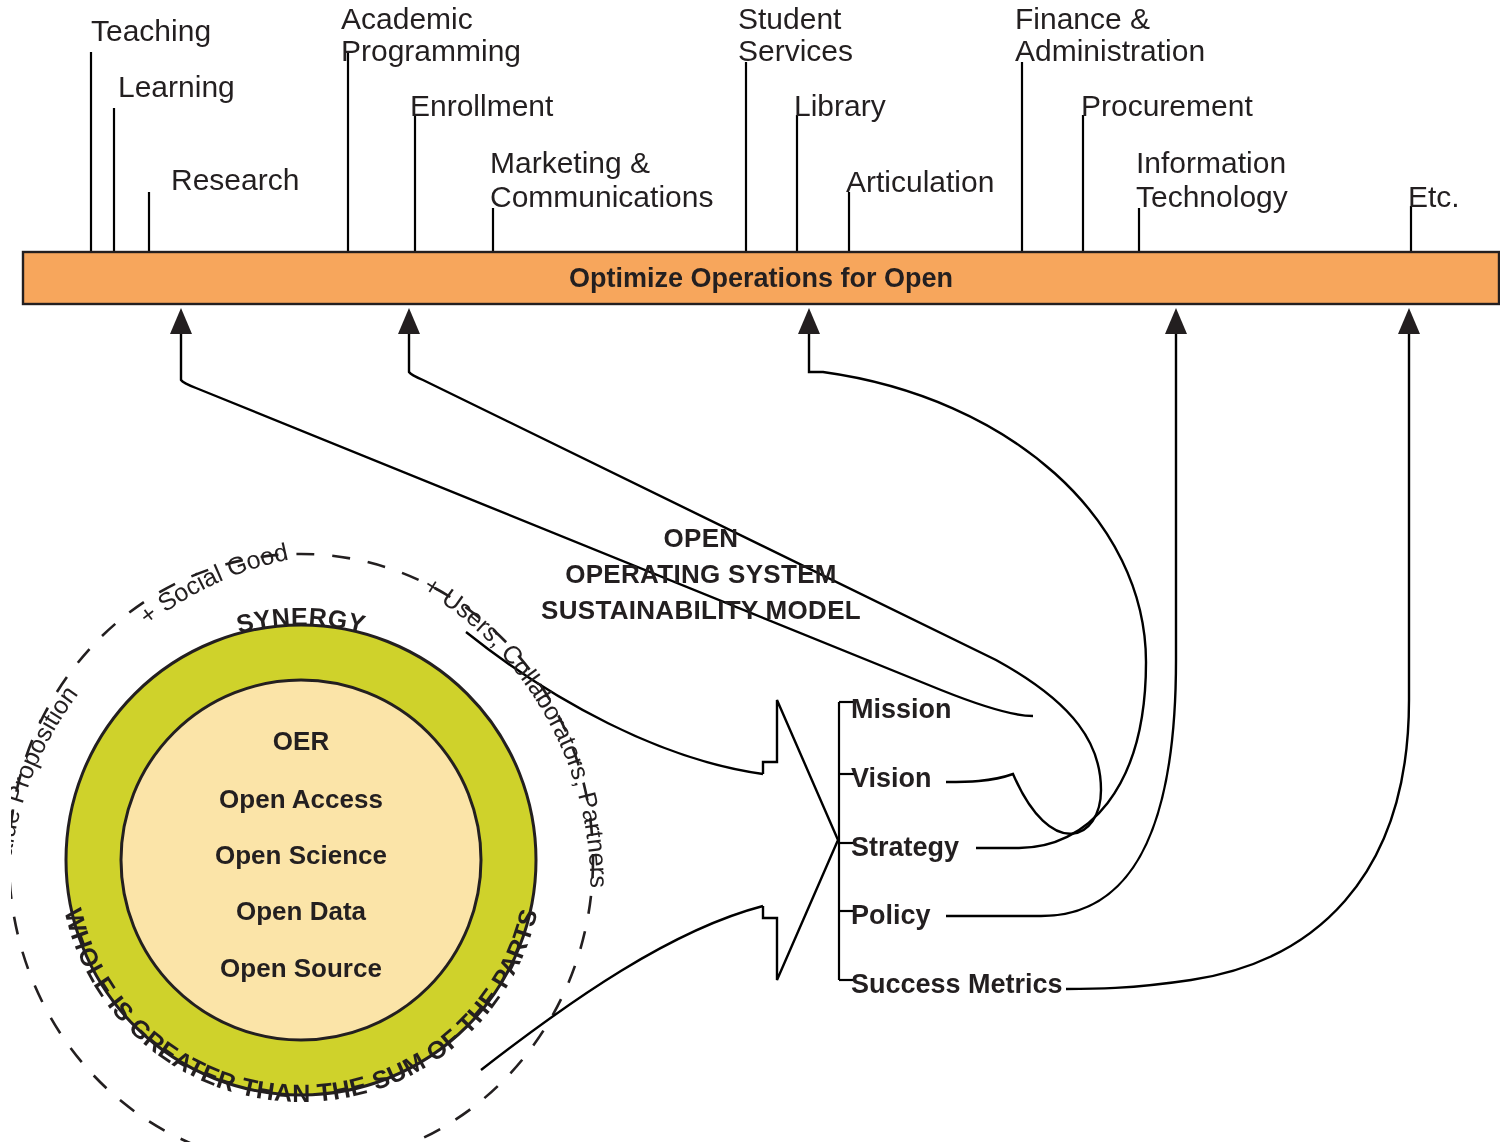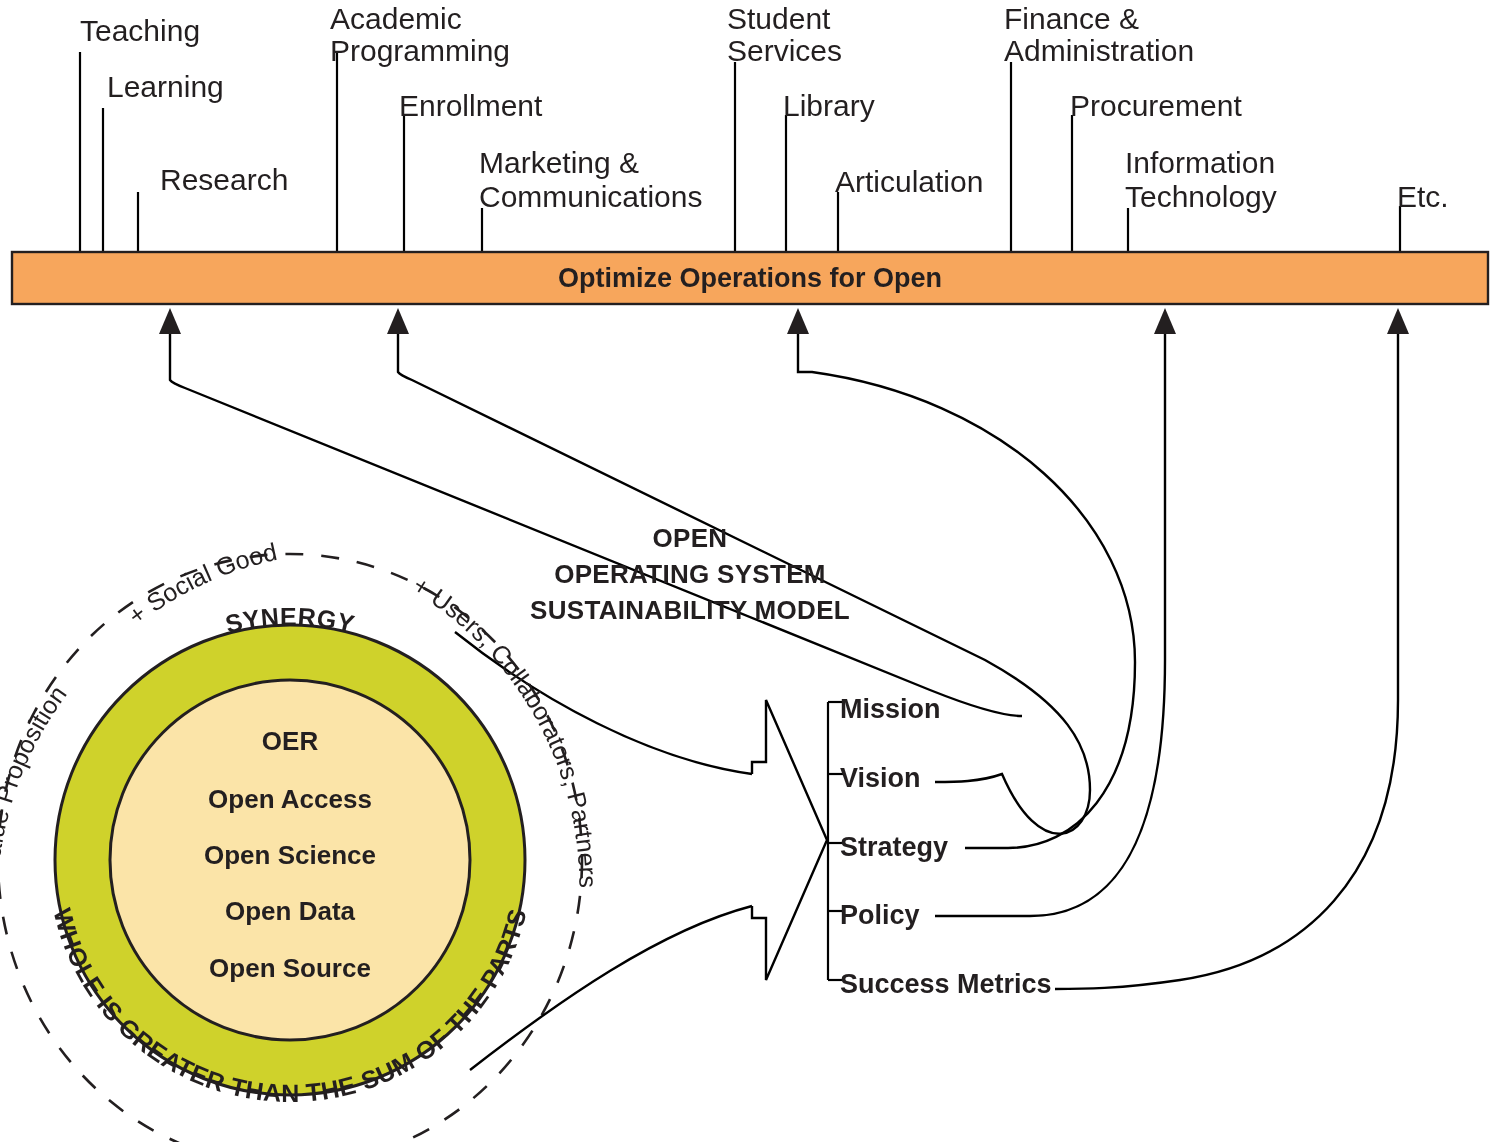--- a/index.html
+++ b/index.html
@@ -11,20 +11,21 @@
     width: 1500px;
     height: 1142px;
     font-family: "Liberation Sans", sans-serif;
     overflow: hidden;
     position: relative;
   }
   #stage {
     position: relative;
     width: 1217px;
     height: 1142px;
+    margin-left: 11px;
   }
   svg.diagram {
     position: absolute;
     top: 0;
     left: 0;
     width: 1500px;
     height: 1142px;
   }
   .lbl {
     font-family: "Liberation Sans", sans-serif;

